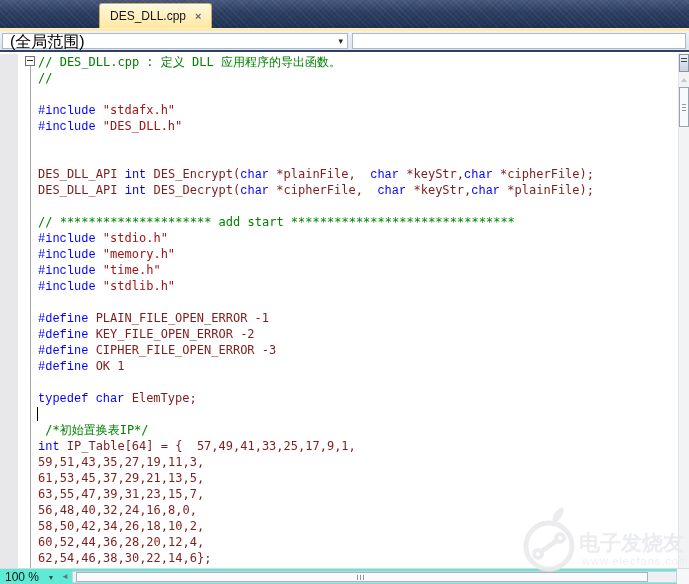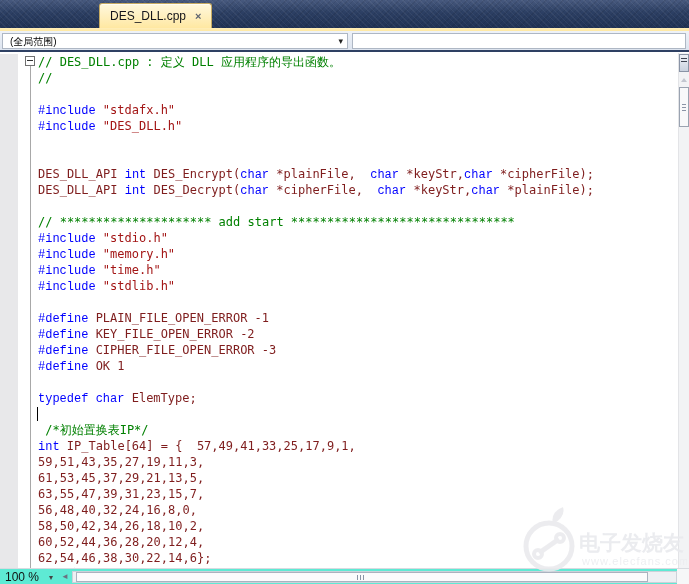--- a/index.html
+++ b/index.html
@@ -48,21 +48,21 @@
     background:linear-gradient(180deg,#eef2f8,#dde4ef);
     border-bottom:2px solid #2e4063;
   }
   .combo {
     position:absolute; top:2px; height:16px;
     background:#fff; border:1px solid #aeb7c4;
   }
   .combo-scope { left:2px; width:346px; }
   .combo-member { left:352px; width:334px; }
   .combo-text {
-    position:absolute; left:7px; top:1px; font-size:10px; color:#000;
+    position:absolute; left:7px; top:1px; font-size:16px; color:#000;
     line-height:13px;
   }
   .combo-arrow {
     position:absolute; right:4px; top:1px; font-size:9px; color:#222; line-height:13px;
   }
 
   
   .editor {
     position:absolute; left:0; top:54px; width:678px; height:530px;
     background:var(--editor-bg,#fff); overflow:hidden;padding-left:25px;

